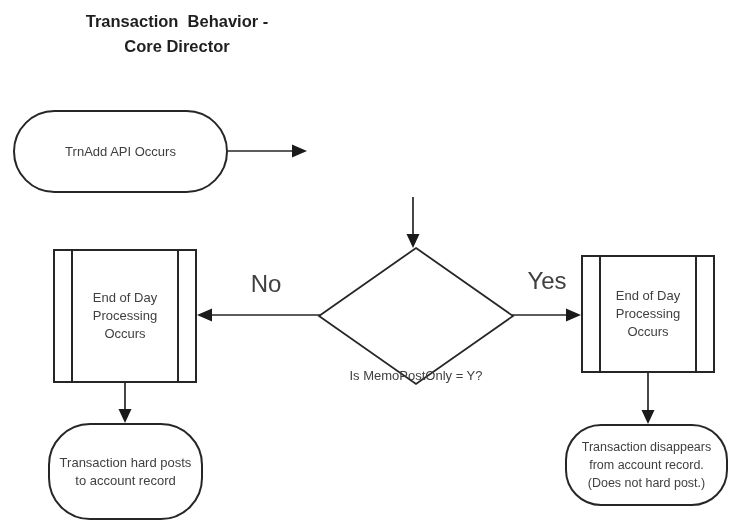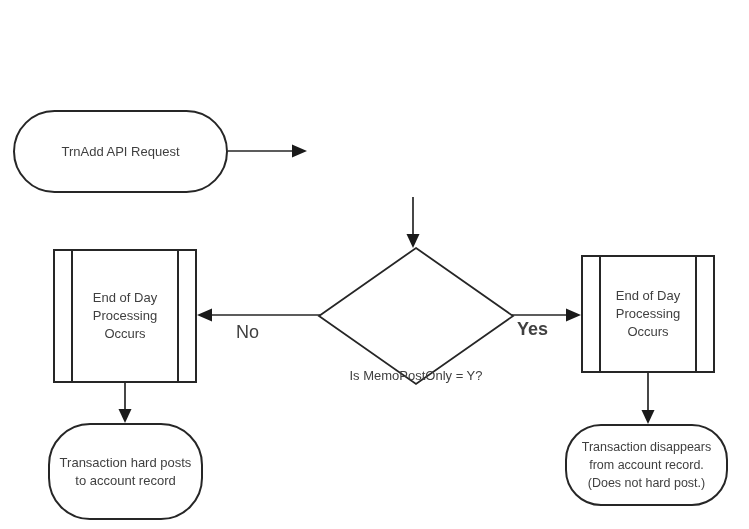--- a/index.html
+++ b/index.html
@@ -62,37 +62,38 @@
     top: 0; bottom: 0; left: 16px; right: 16px;
     border-left: 2px solid #262626;
     border-right: 2px solid #262626;
     pointer-events: none;
   }
   .terminator-hardpost  { left: 48px;  top: 423px; width: 155px; height: 97px; border-radius: 42px; }
   .terminator-disappear { left: 565px; top: 424px; width: 163px; height: 82px; border-radius: 36px; font-size: 12.5px; }
   .edge-label {
     position: absolute;
     width: 60px;
-    text-align: left;
-    font-size: 18px;
+    text-align: center;
+    font-size: 24px;
     line-height: 22px;
     color: #404040;
-    margin-top: 48px;
   }
   .edge-label-no  { left: 236px; top: 273px; }
-  .edge-label-yes { left: 517px; top: 270px; font-weight: bold; }
+  .edge-label-yes { left: 517px; top: 270px; }
   svg line    { stroke: #262626; stroke-width: 1.7; }
   svg polygon.head { fill: #1a1a1a; stroke: none; }
   svg polygon.diamond { fill: #ffffff; stroke: #262626; stroke-width: 1.8; }
 </style>
 </head>
 <body>
 
 <div class="canvas">
 
+  <div class="title label">Transaction  Behavior -
+Core Director</div>
 
   <svg class="connector-layer" width="749" height="529" viewBox="0 0 749 529">
 
     <g>
       <line x1="228" y1="151" x2="293" y2="151"></line>
       <polygon class="head" points="307,151 292,144.5 292,157.5"></polygon>
     </g>
 
     <g>
       <line x1="413" y1="197" x2="413" y2="235"></line>
@@ -116,21 +117,21 @@
 
     <g>
       <line x1="648" y1="373" x2="648" y2="411"></line>
       <polygon class="head" points="648,424 641.5,410 654.5,410"></polygon>
     </g>
 
     <polygon class="diamond" points="416,248 513,316 416,384 319,316"></polygon>
   </svg>
 
   <div class="node terminator-start">
-    <span class="label">TrnAdd API Request</span>
+    <span class="label">TrnAdd API Occurs</span>
   </div>
 
 
   <div class="decision-label">
     <span class="label">Is MemoPostOnly = Y?</span>
   </div>
 
   <div class="node predefined-left">
     <div class="inner-lines"></div>
     <span class="label">End of Day

